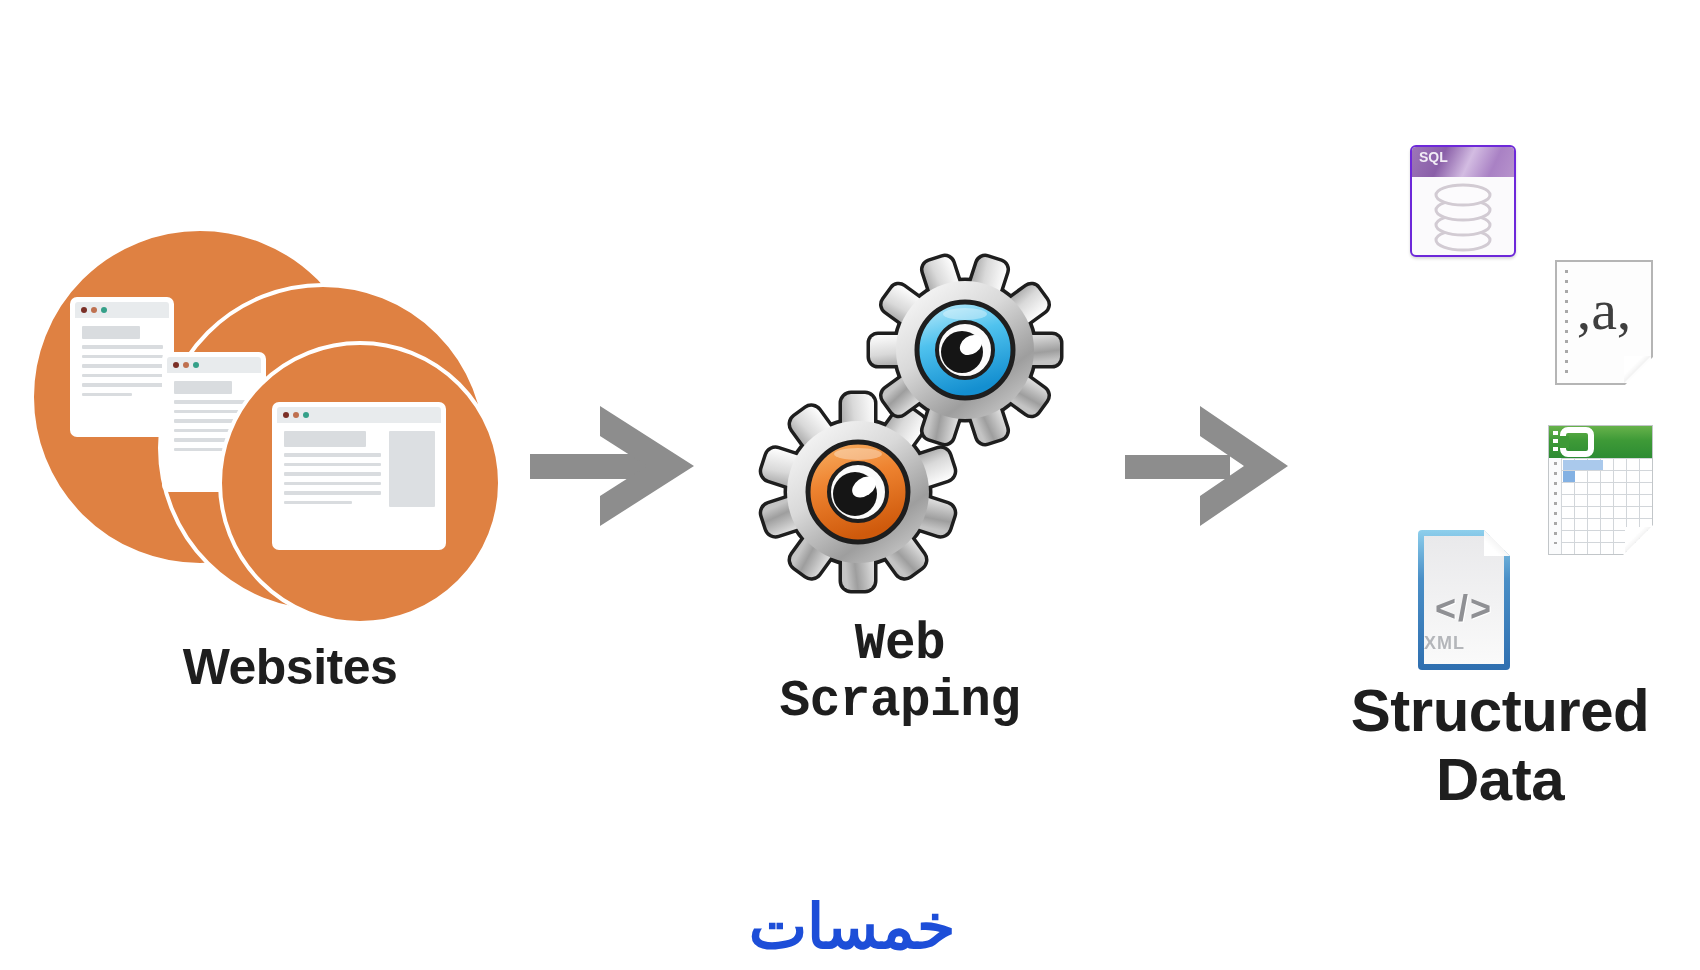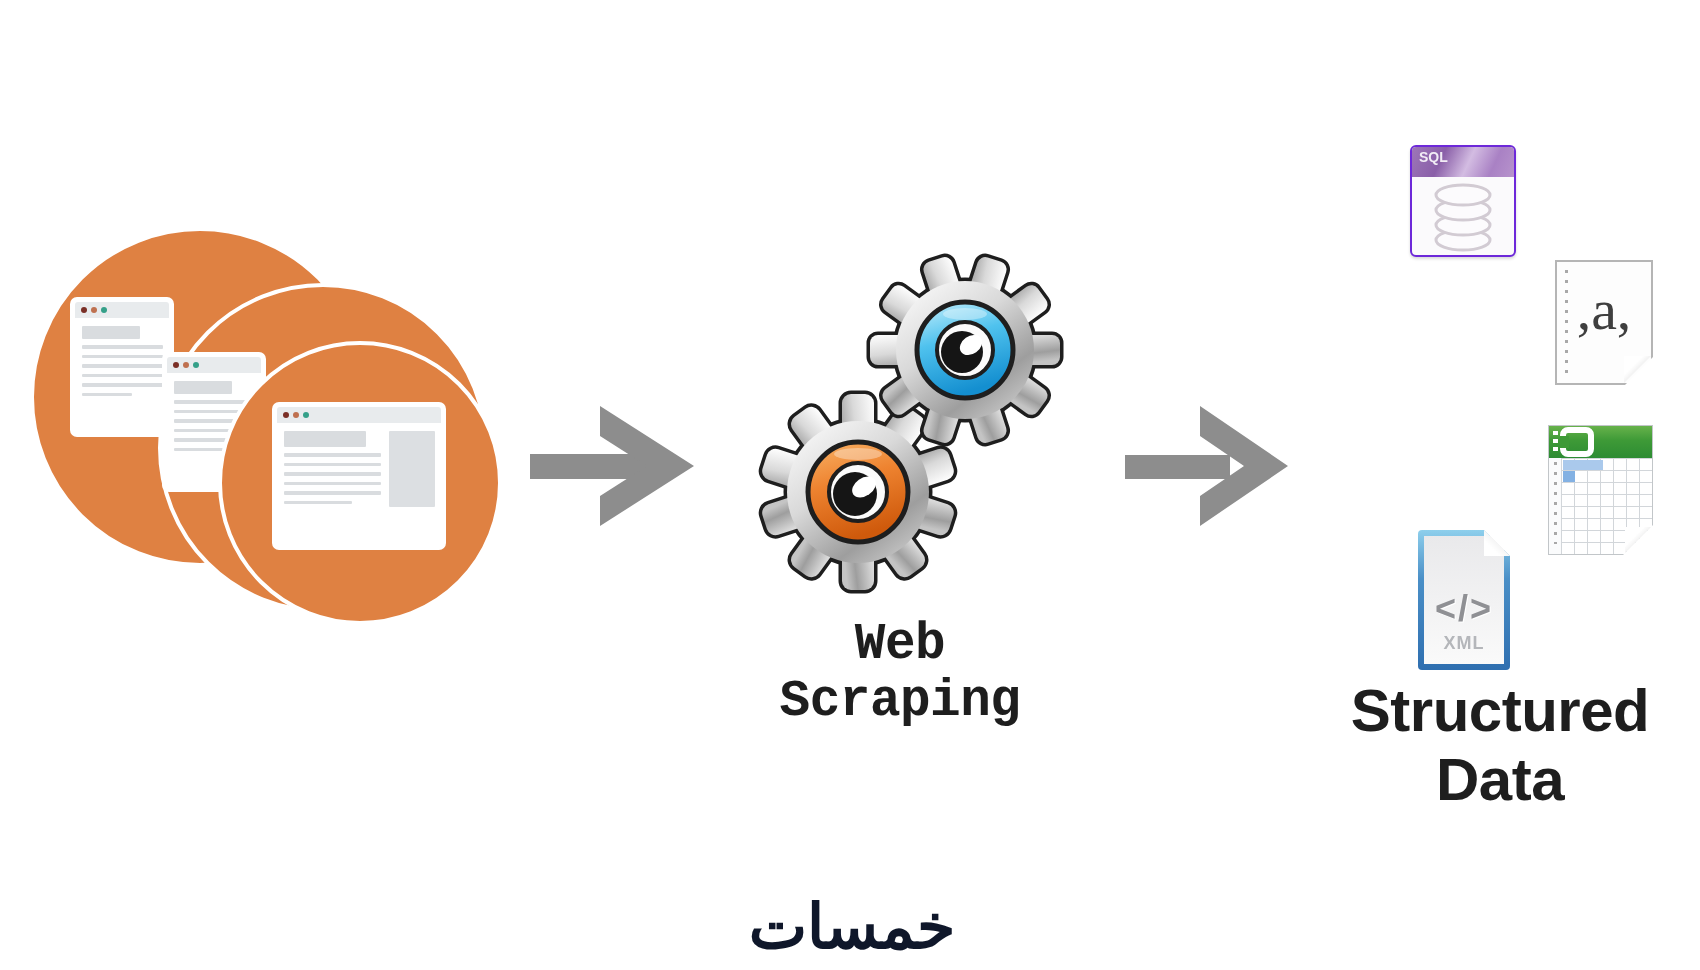--- a/index.html
+++ b/index.html
@@ -71,26 +71,26 @@
        background-size:13px 12px;}
   .sel1{position:absolute;left:2px;top:2px;width:40px;height:10px;background:#aac9ec;}
   .sel2{position:absolute;left:2px;top:13px;width:12px;height:11px;background:#83b1e3;}
 
   .xml{left:1418px;top:530px;width:92px;height:140px;border-radius:4px;
        background:linear-gradient(180deg,#8ecfec 0%,#4a8fc7 35%,#2f6fb0 100%);}
   .xml-inner{position:absolute;left:6px;top:6px;right:6px;bottom:6px;
        background:linear-gradient(180deg,#e9e9eb 0%,#fafafa 100%);}
   .xml-glyph{position:absolute;left:0;right:0;top:52px;text-align:center;font-weight:700;font-size:36px;
        color:#8f9094;text-shadow:1px 1px 0 #ffffff;letter-spacing:2px;}
-  .xml-badge{position:absolute;left:0;right:0;bottom:10px;text-align:center;font-weight:700;
+  .xml-badge{position:absolute;left:0;right:0;bottom:10px;text-align:left;font-weight:700;
        font-size:18px;color:#b4b6ba;letter-spacing:1px;}
 
   
   .watermark{position:absolute;left:652px;top:890px;width:400px;text-align:center;
-       font-size:62px;font-weight:700;color:#0f172a;direction:rtl;}
+       font-size:62px;font-weight:700;color:#1d4ed8;direction:rtl;}
 </style>
 </head>
 <body>
 
 <div class="canvas">
 
   <div class="circle circle-a"></div>
 
   <div class="browser win-a">
     <div class="bar">
@@ -143,20 +143,21 @@
         <div class="line"></div>
         <div class="line"></div>
         <div class="line"></div>
         <div class="line"></div>
         <div class="line" style="width:70%;"></div>
       </div>
       <div class="sidebar"></div>
     </div>
   </div>
 
+  <div class="stage-label label-websites">Websites</div>
 
   <svg class="abs" style="left:520px;top:398px;" width="200" height="140" viewBox="0 0 200 140">
     <rect x="10" y="56" width="123" height="25" fill="#8d8d8d"></rect>
     <polygon points="80,8 174,68 80,128 80,98 127,68 80,38" fill="#8d8d8d"></polygon>
   </svg>
 
   <svg class="abs" style="left:740px;top:230px;" width="350" height="380" viewBox="0 0 350 380">
     <defs>
       <linearGradient id="sil" x1="0" y1="0" x2="0.75" y2="1">
         <stop offset="0" stop-color="#ffffff"></stop>

